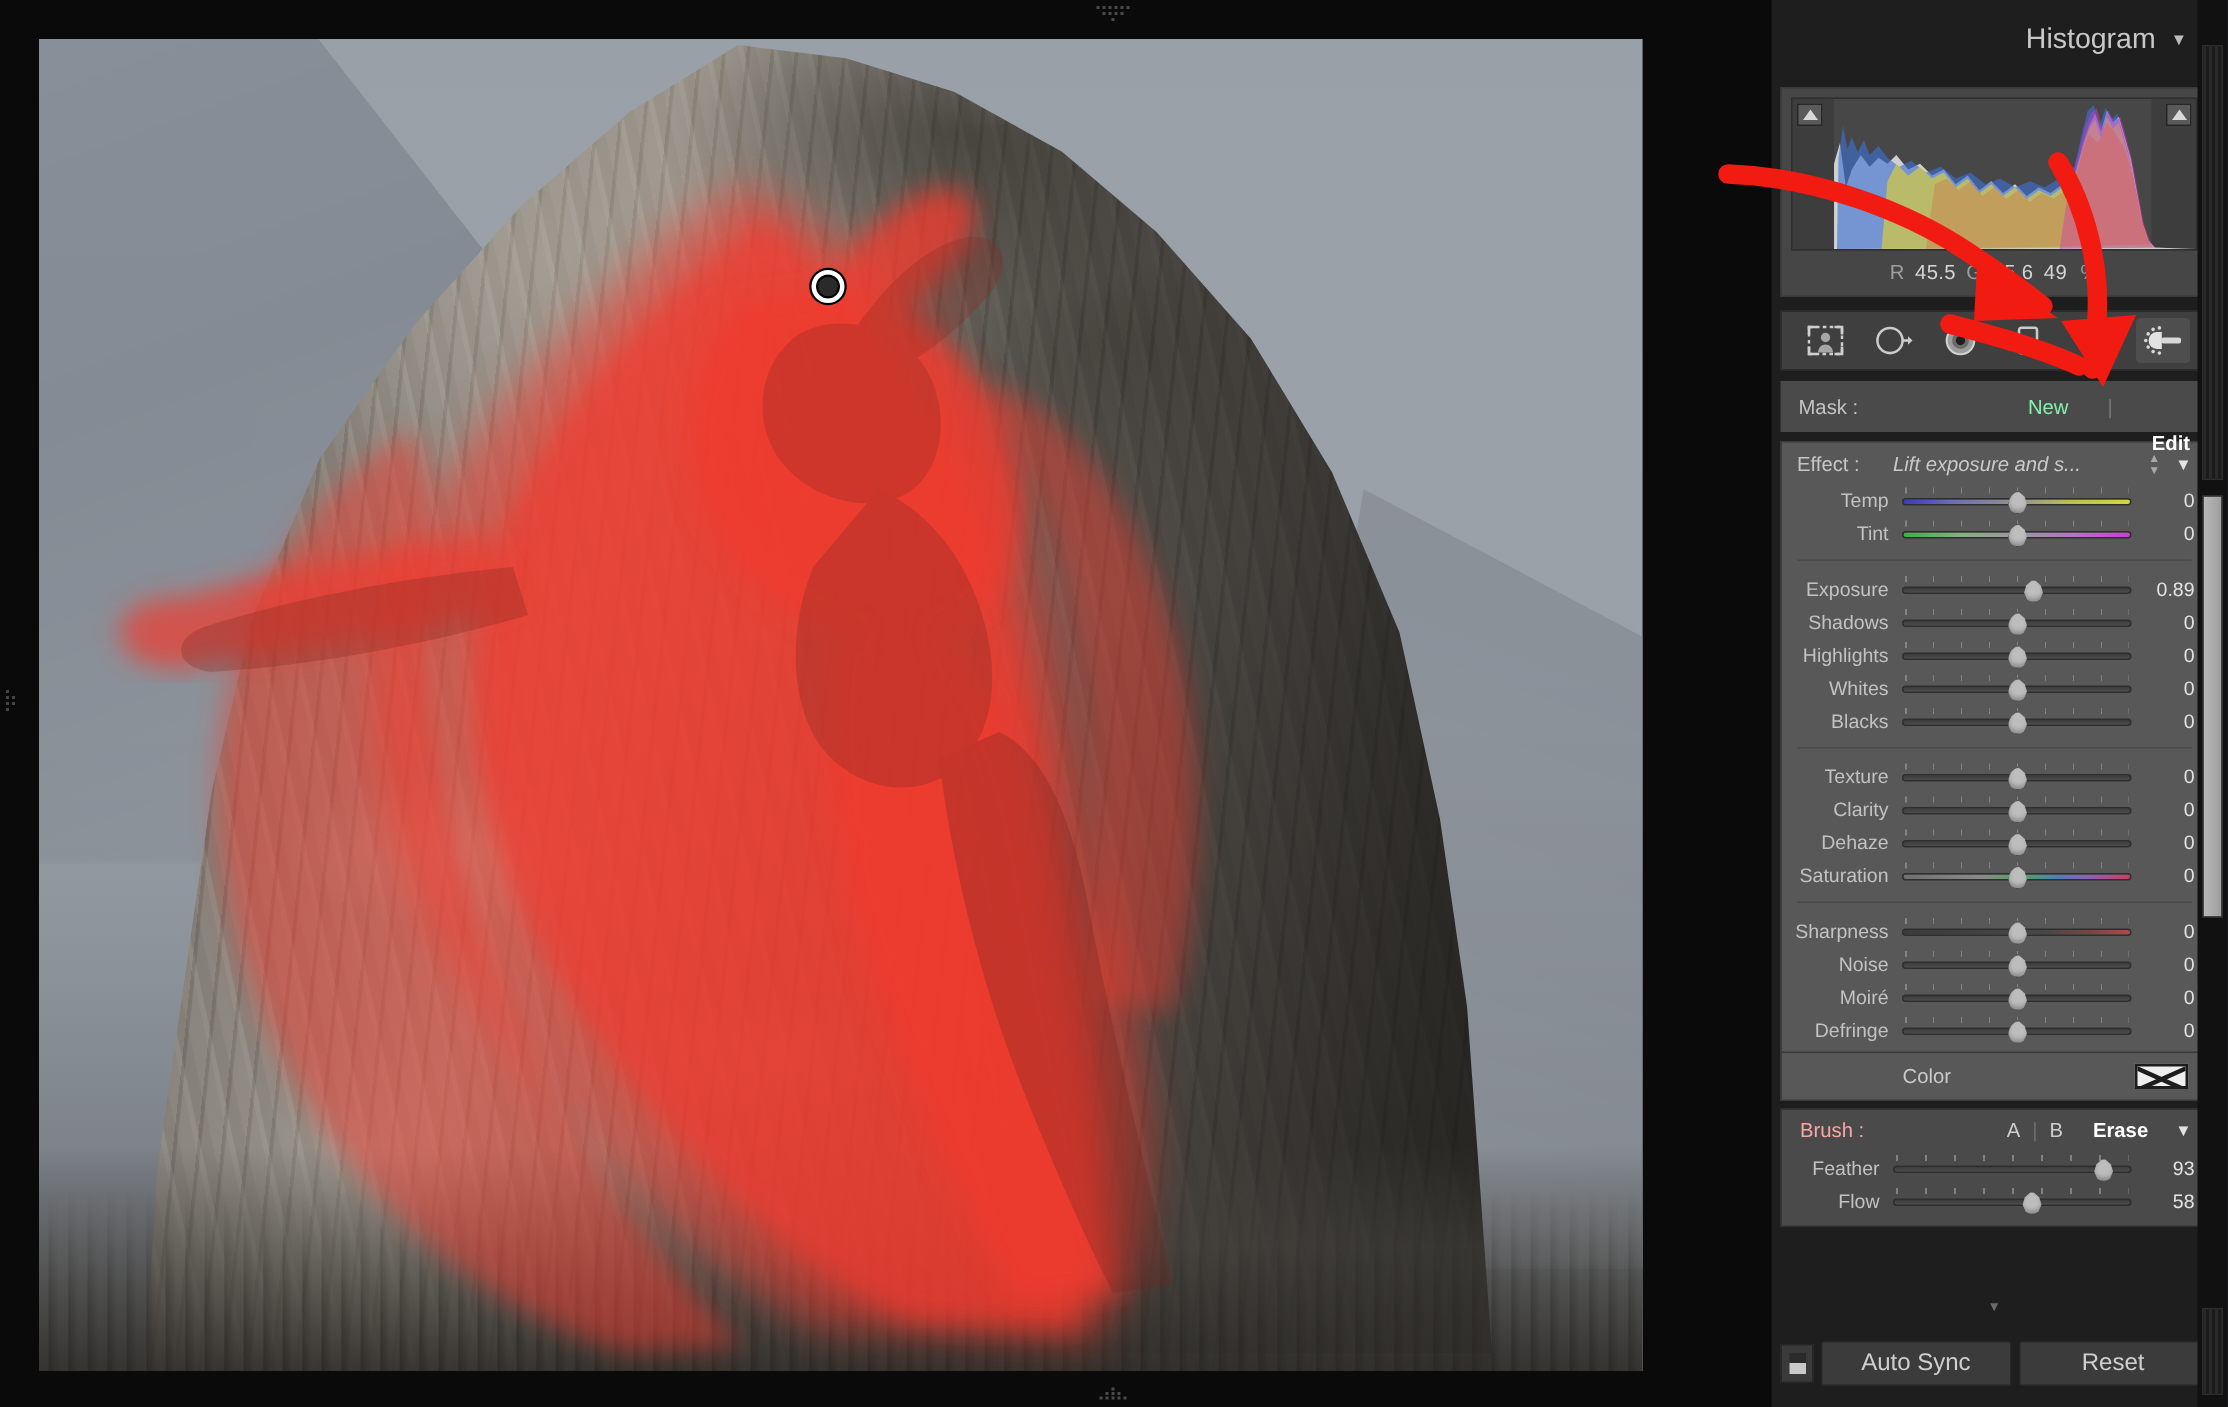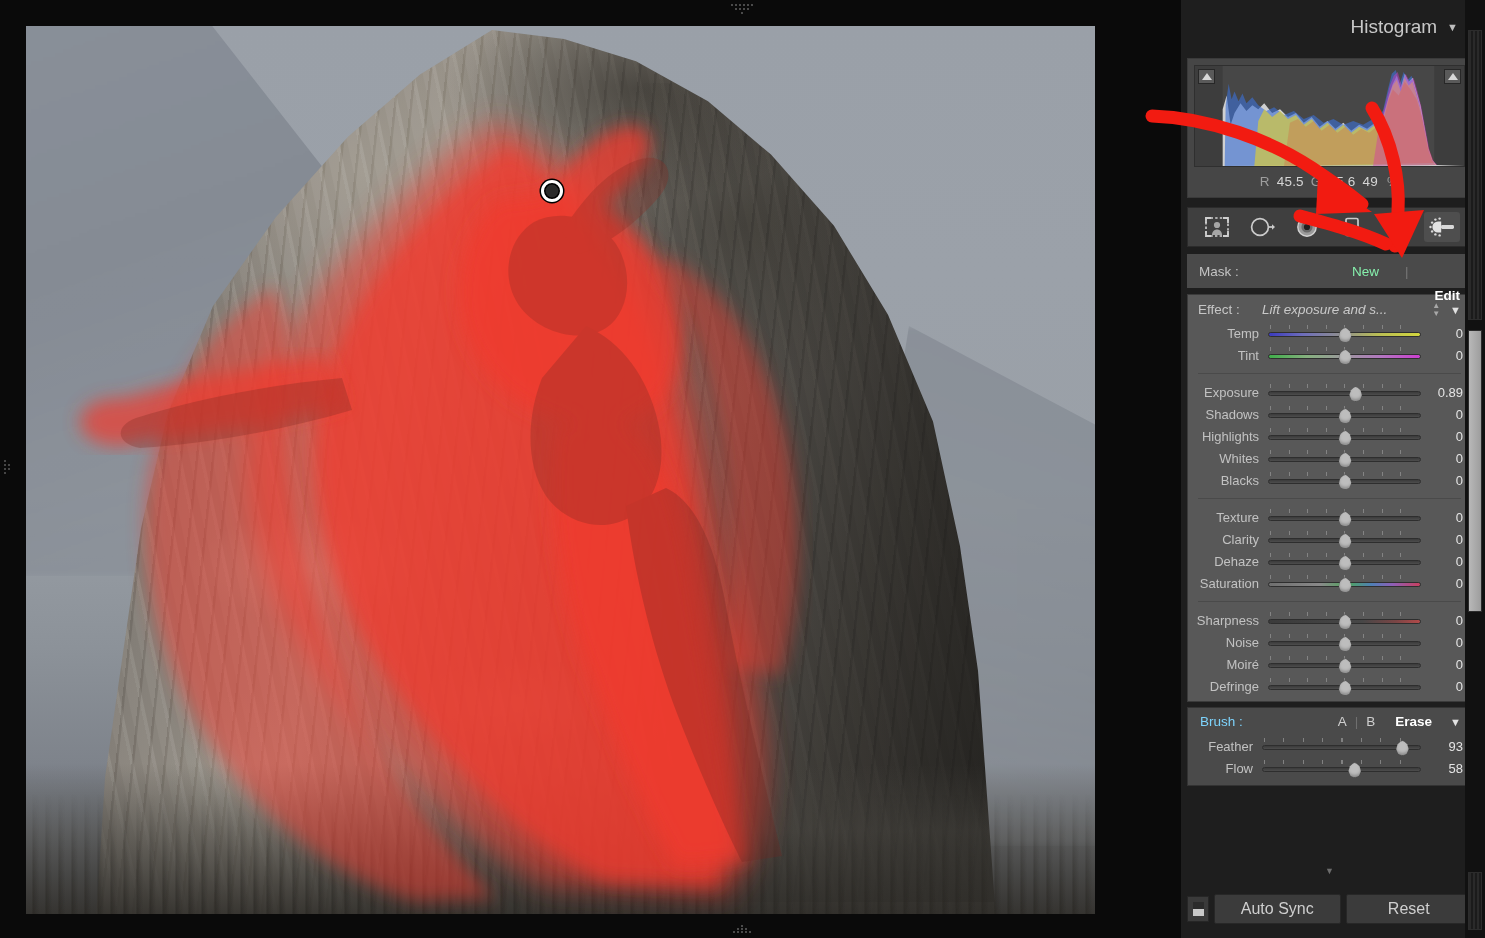--- a/index.html
+++ b/index.html
@@ -275,21 +275,21 @@
 
   
   #brush-panel{
     margin: 5px 6px 0 6px; background:#4a4a4a; border:1px solid #333;
     padding-bottom:6px; overflow:hidden; max-height:96px;
   }
   #brush-head{
     display:flex;align-items:center;color:#cfcfcf;font-size:13.5px;
     padding: 6px 10px 6px 12px;
   }
-  #brush-head .lbl{flex:1;color:#7dd3fc;}
+  #brush-head .lbl{flex:1;color:#fca5a5;}
   #brush-head .ab{color:#cecece;margin:0 8px;}
   #brush-head .vsep{color:#6f6f6f;}
   #brush-head .erase{color:#fff;font-weight:bold;margin-left:12px;}
   #brush-head .tri{color:#e2e2e2;font-size:11px;margin-left:18px;}
   #brush-panel .slider-row .s-label{width:70px;}
 
   
   #panel-caret{
     position:absolute;left:50%;transform:translateX(-50%);
     bottom:62px;color:#6c6c6c;font-size:9px;
@@ -722,20 +722,24 @@
             <span class="s-track">
               <span class="s-ticks"></span>
               <span class="s-bar"></span>
               <span class="s-knob" style="left: 50%;"></span>
             </span>
             <span class="s-value">0</span>
           </div>
         </div>
     </div>
 
+    <div id="color-row">
+      <span class="lbl">Color</span>
+      <span id="color-swatch"></span>
+    </div>
 
     <div id="brush-panel">
       <div id="brush-head">
         <span class="lbl">Brush :</span>
         <span class="ab">A</span>
         <span class="vsep">|</span>
         <span class="ab">B</span>
         <span class="erase">Erase</span>
         <span class="tri">▼</span>
       </div>

